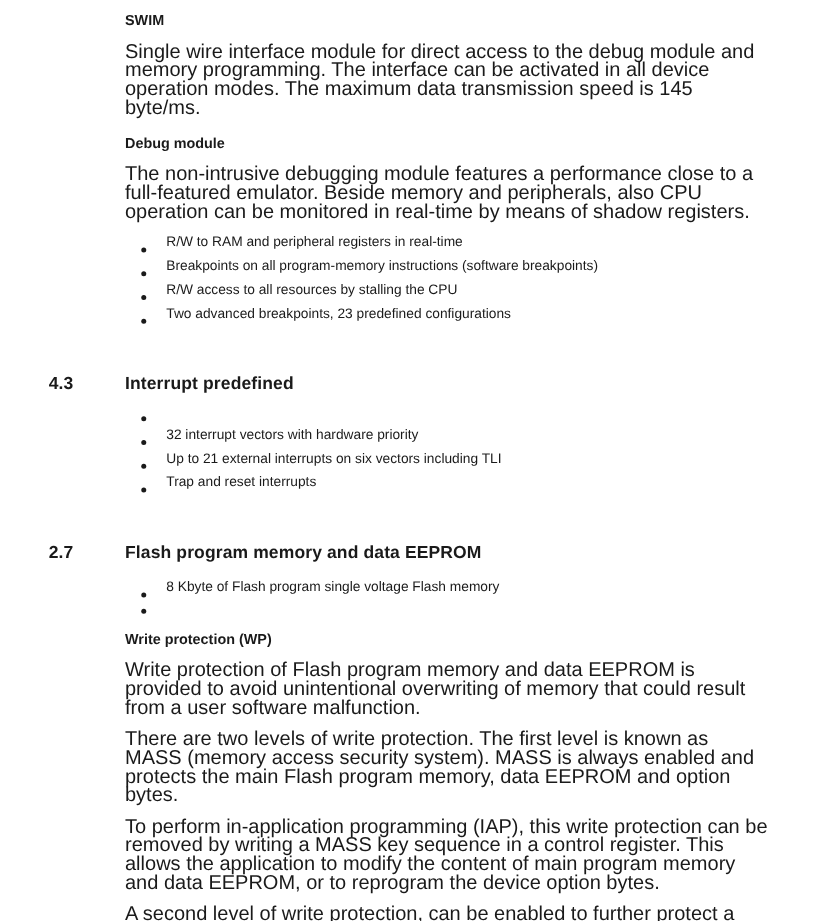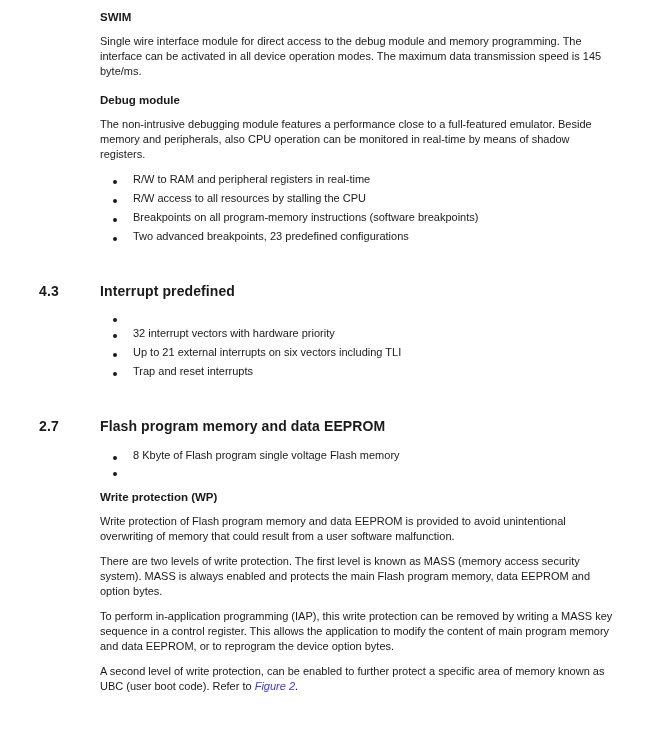--- a/index.html
+++ b/index.html
@@ -20,41 +20,41 @@
     width: 514px;
   }
   .runin-heading {
     font-size: 11.5px;
     font-weight: bold;
     line-height: 15px;
     margin: 14px 0 9px 0;
   }
   .runin-heading:first-child { margin-top: 0; }
   .para {
-    font-size: 11px;
+    font-size: 16px;
     line-height: 15px;
     margin: 0 0 10px 0;
   }
   .section-heading {
     position: relative;
     font-size: 14px;
     font-weight: bold;
     line-height: 23px;
     margin: 36px 0 10px 0;
     letter-spacing: 0.1px;
   }
   .section-number {
     position: absolute;
     left: -61px;
     top: 0;
   }
   .bullets { margin: 0 0 10px 0; }
   .bullet-row {
     display: flex;
-    align-items: center;
+    align-items: flex-end;
     padding-left: 13px;
     margin-bottom: 4px;
     font-size: 11px;
     line-height: 15px;
   }
   .bullet-dot {
     flex: none;
     width: 4px;
     height: 4px;
     border-radius: 50%;
@@ -79,25 +79,25 @@
     <div class="runin-heading">Debug module</div>
     <p class="para">The non-intrusive debugging module features a performance close to a full-featured emulator. Beside memory and peripherals, also CPU operation can be monitored in real-time by means of shadow registers.</p>
 
     <div class="bullets">
       <div class="bullet-row">
         <span class="bullet-dot"></span>
         <span>R/W to RAM and peripheral registers in real-time</span>
       </div>
       <div class="bullet-row">
         <span class="bullet-dot"></span>
-        <span>R/W access to all resources by stalling the CPU</span>
+        <span>Breakpoints on all program-memory instructions (software breakpoints)</span>
       </div>
       <div class="bullet-row">
         <span class="bullet-dot"></span>
-        <span>Breakpoints on all program-memory instructions (software breakpoints)</span>
+        <span>R/W access to all resources by stalling the CPU</span>
       </div>
       <div class="bullet-row">
         <span class="bullet-dot"></span>
         <span>Two advanced breakpoints, 23 predefined configurations</span>
       </div>
     </div>
 
     <div class="section-heading">
       <span class="section-number">4.3</span>
       <span class="section-title">Interrupt predefined</span>

